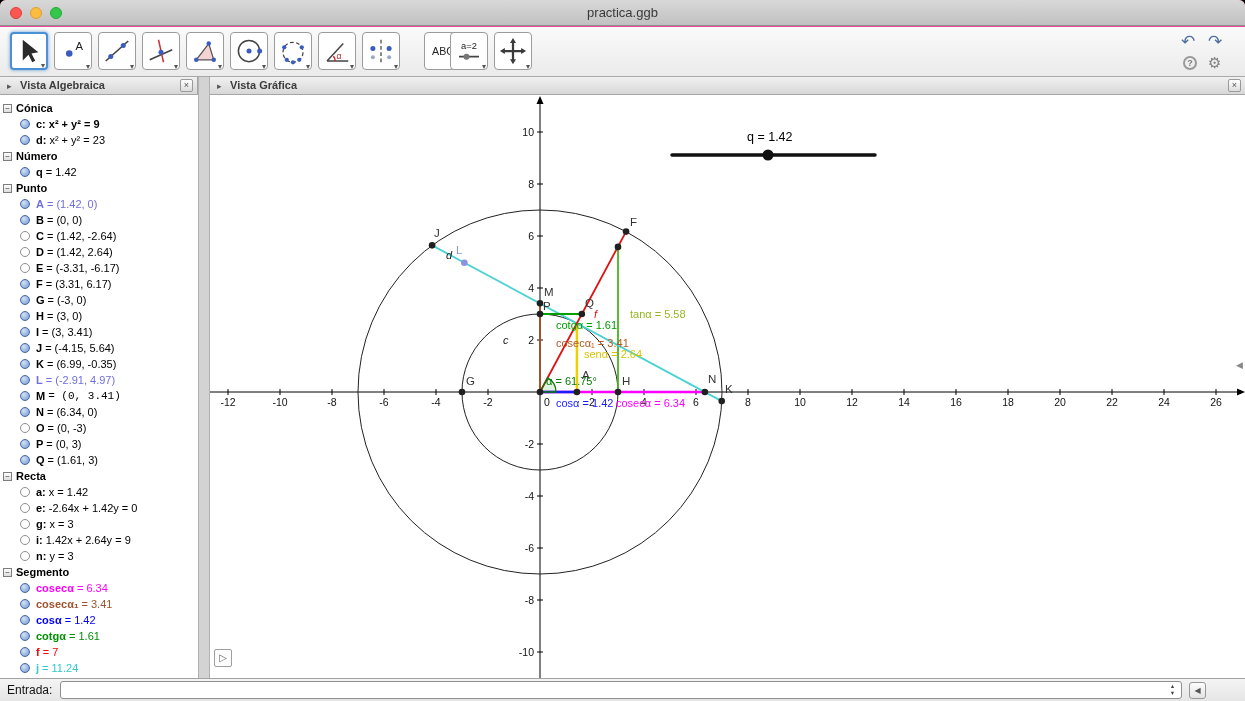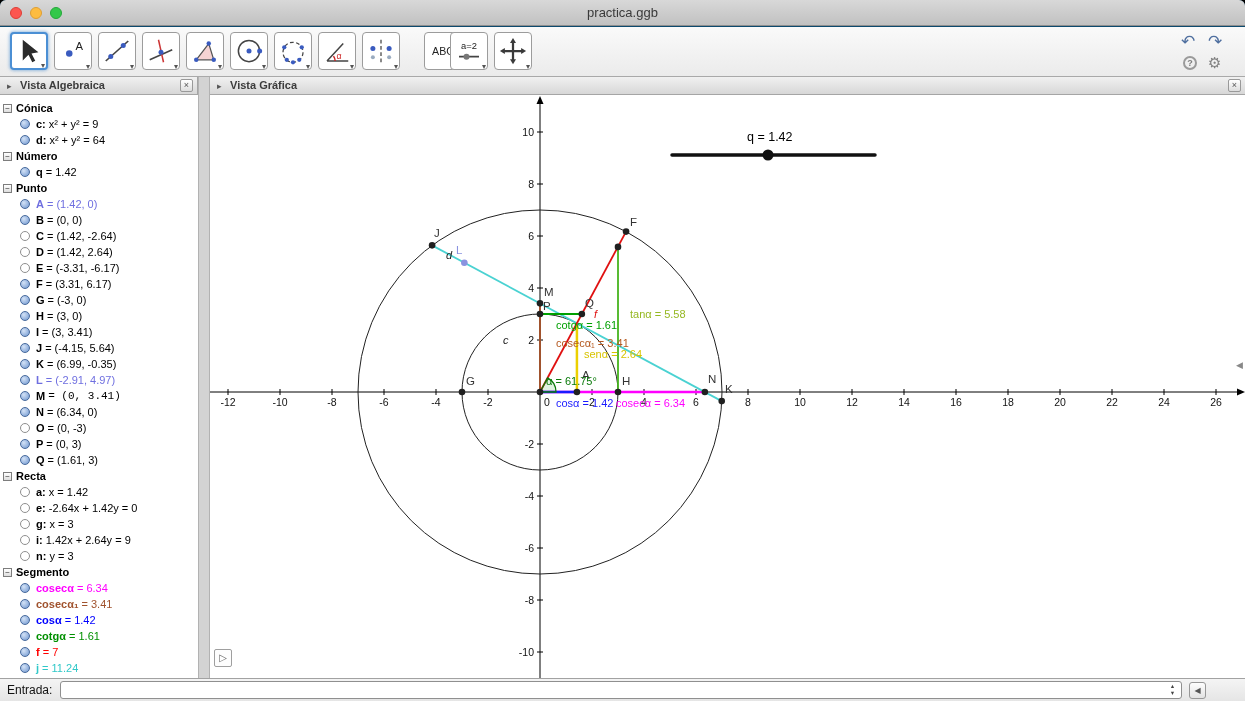--- a/index.html
+++ b/index.html
@@ -1,18 +1,18 @@
 <!DOCTYPE html>
 <html><head>
 <meta charset="utf-8">
 <style>
   * { margin:0; padding:0; box-sizing:border-box; }
   html,body { width:1245px; height:701px; }
   body { position:relative; background:#000; font-family:"Liberation Sans","DejaVu Sans",sans-serif; overflow:hidden; }
-  #window { position:absolute; inset:0; background:#0c4a6e; border-radius:6px 6px 0 0; overflow:hidden;padding-left:22px; }
+  #window { position:absolute; inset:0; background:#ec4899; border-radius:6px 6px 0 0; overflow:hidden;padding-left:22px; }
 
   
   .titlebar { position:absolute; top:0; left:0; width:100%; height:26px;
     background:linear-gradient(#d8d8d8,#c1c1c1); border-bottom:1px solid #8e8e8e; }
   .traffic { position:absolute; top:7px; width:12px; height:12px; border-radius:50%; }
   .t-close { left:10px; background:#fc5650; border:1px solid #dd3e36; }
   .t-min   { left:30px; background:#fdbc40; border:1px solid #de9f34; }
   .t-max   { left:50px; background:#34c84a; border:1px solid #24a83a; }
   .title { width:100%; text-align:center; font-size:13px; line-height:25px; color:#3a3a3a; }
 
@@ -244,26 +244,26 @@
   </div>
 
   <div class="algebra-panel" id="algebra-tree">
       <div class="group-row">
         <span class="toggle">−</span>
         <span class="group-label">Cónica</span>
       </div>
       <div class="item-row">
         <span class="marble"></span>
         <span class="item-name" style="color: rgb(0, 0, 0);">c:</span>
-        <span style="color: rgb(0, 0, 0);">x² + y² = 9</span>
+        <span style="color: rgb(0, 0, 0); font-weight: bold;">x² + y² = 9</span>
       </div>
       <div class="item-row">
         <span class="marble"></span>
         <span class="item-name" style="color: rgb(0, 0, 0);">d:</span>
-        <span style="color: rgb(0, 0, 0);">x² + y² = 64</span>
+        <span style="color: rgb(0, 0, 0);">x² + y² = 23</span>
       </div>
       <div class="group-row">
         <span class="toggle">−</span>
         <span class="group-label">Número</span>
       </div>
       <div class="item-row">
         <span class="marble"></span>
         <span class="item-name" style="color: rgb(0, 0, 0);">q</span>
         <span style="color: rgb(0, 0, 0);">= 1.42</span>
       </div>

